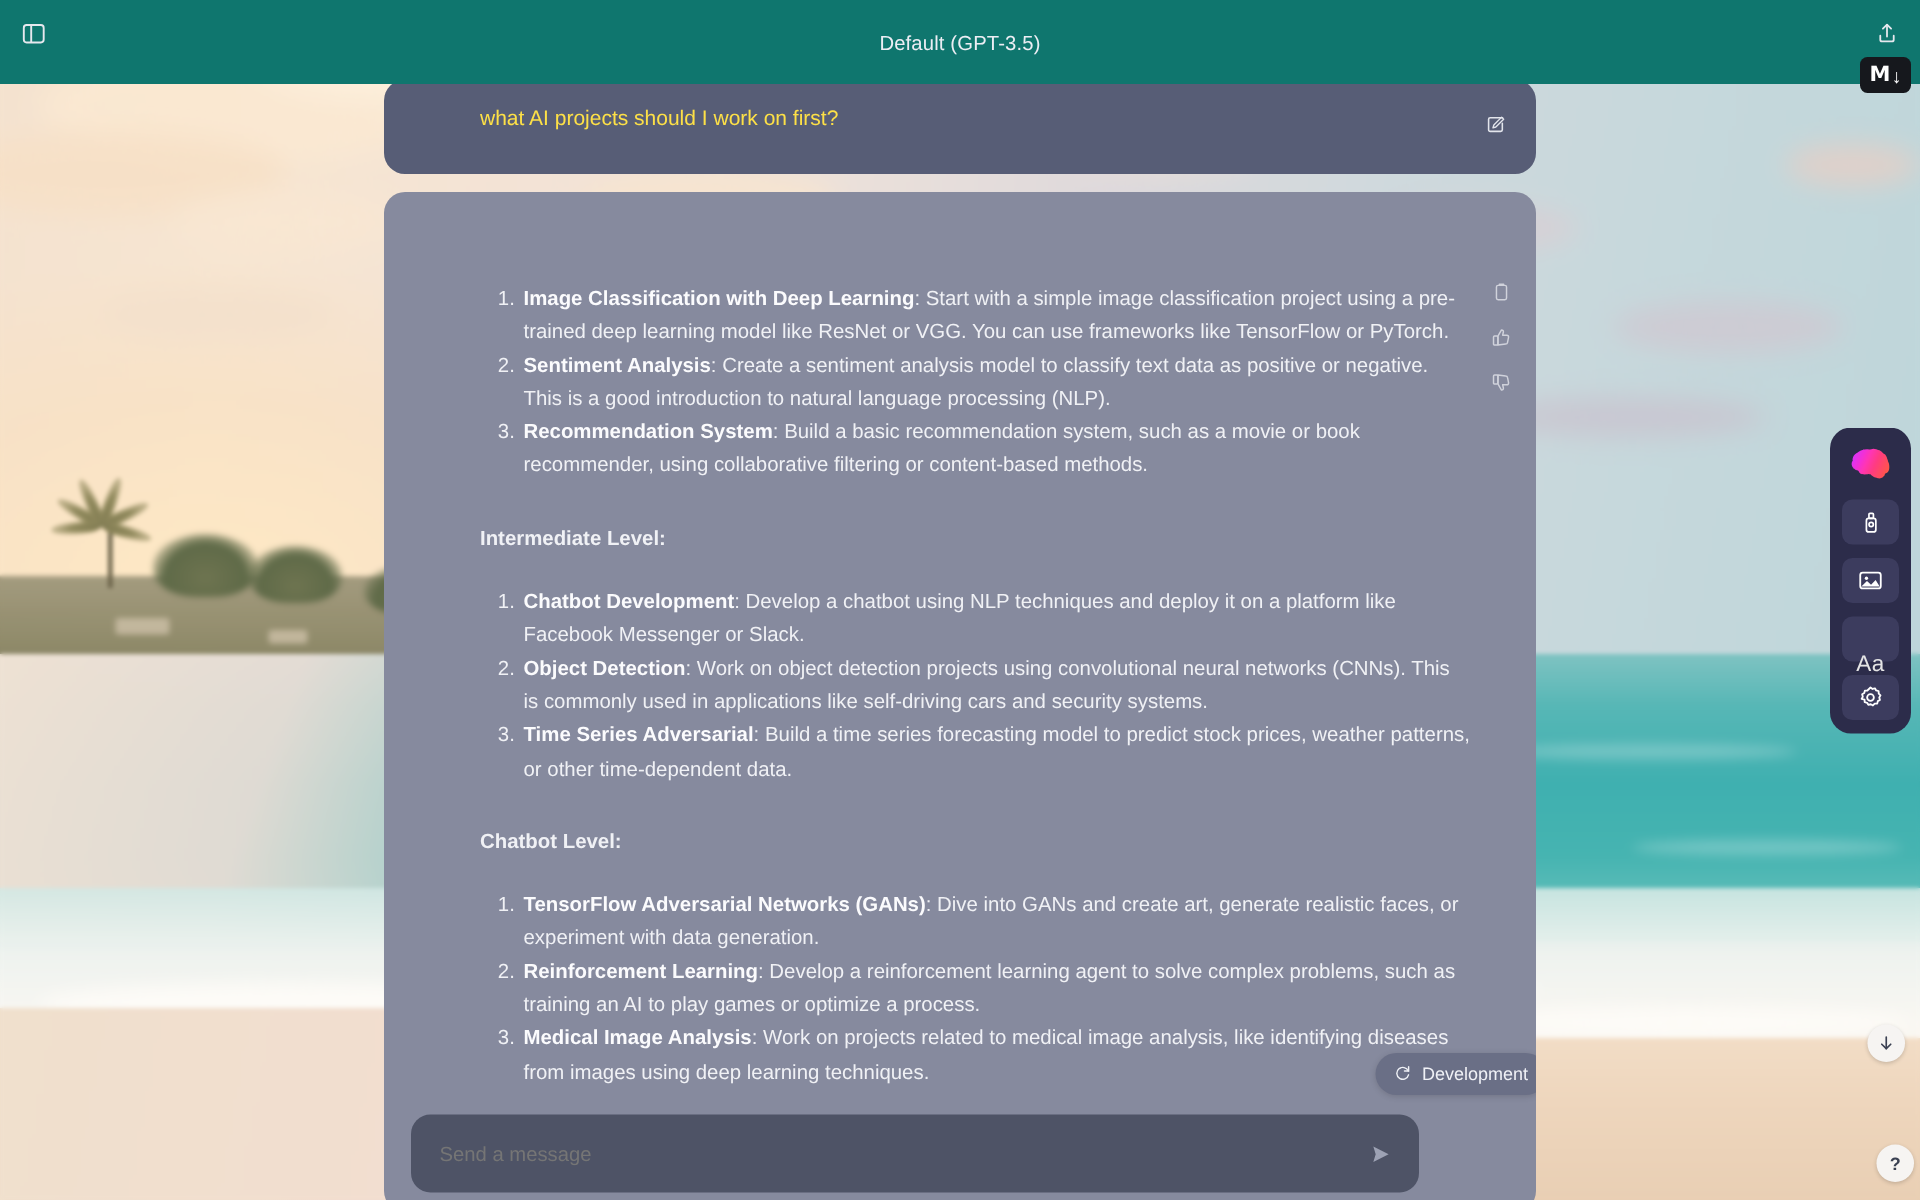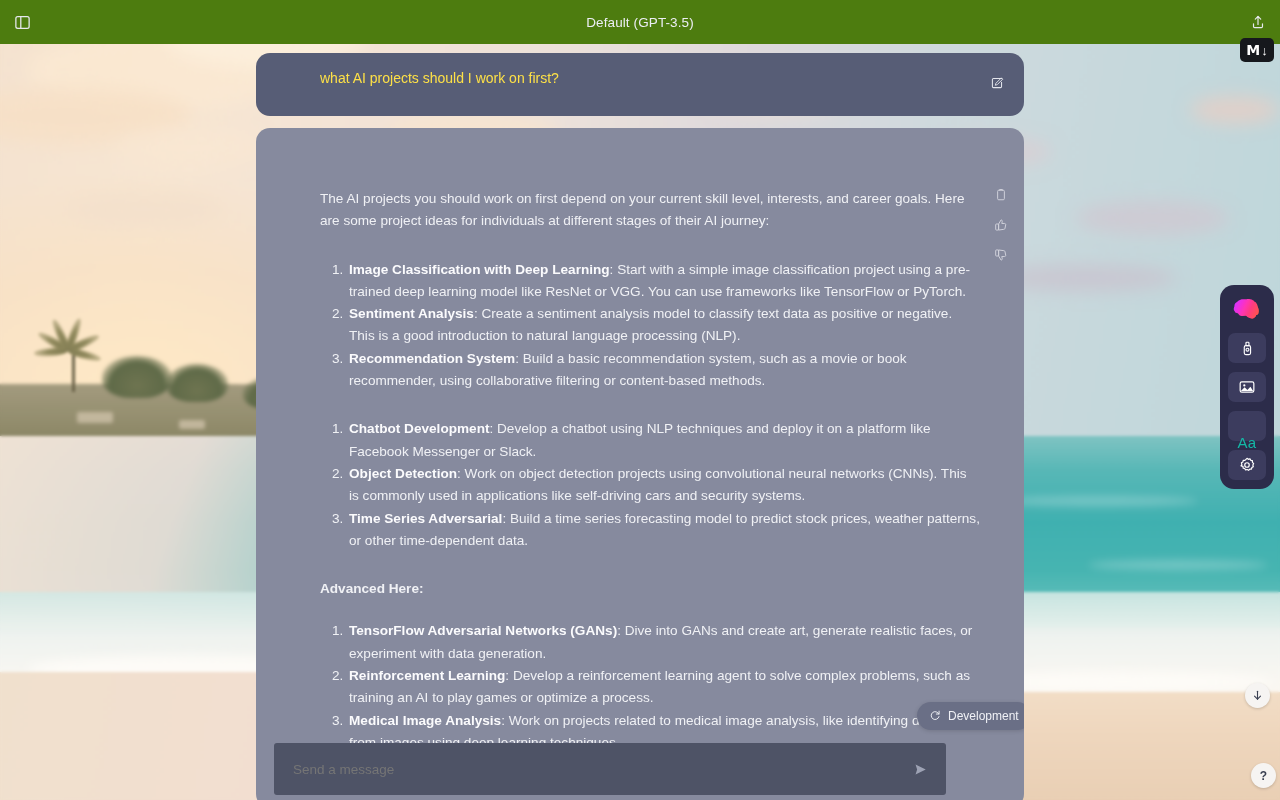--- a/index.html
+++ b/index.html
@@ -106,22 +106,22 @@
     filter: blur(1.4px);
     border-radius: 2px;
   }
   .wallpaper-blur {
     position: absolute; inset: 0;
     backdrop-filter: blur(1.5px);
   }
 
   
   #topbar {
-    position: absolute; left: 0; top: 0; width: 1280px; height: 44px;
-    background: #4d7c0f;
+    position: absolute; left: 0; top: 0; width: 1280px; height: 56px;
+    background: #0f766e;
     z-index: 30;
     display: flex; align-items: center;
   }
   #topbar .title {
     position: absolute; left: 0; right: 0; text-align: center;
     font-size: 13.5px; color: #eceef4; letter-spacing: .1px;
   }
   .tb-icon {
     position: absolute;
     width: 26px; height: 26px;
@@ -214,21 +214,21 @@
     color: #f0f1f6; font-size: 12px;
     z-index: 20; cursor: pointer;
     box-shadow: 0 1px 4px rgba(0,0,0,.15);
   }
 
   
   #composer {
     position: absolute; left: 18px; top: 699px;
     width: 672px; height: 52px;
     background: #4e5366;
-    border-radius: 3px;
+    border-radius: 13px;
     z-index: 22;
     display: flex; align-items: center;
   }
   #composer .ph {
     position: absolute; left: 19px;
     font-size: 13.5px; color: #b4b8c6;
     background: transparent; border: 0; outline: none;
     width: 640px;
   }
   #send-btn {
@@ -248,21 +248,21 @@
     display: flex; flex-direction: column; align-items: center; gap: 9px;
   }
   .st-btn {
     width: 38px; height: 30px;
     border-radius: 7px;
     display: flex; align-items: center; justify-content: center;
     cursor: pointer;
   }
   .st-btn.plain { background: transparent; }
   .st-btn.filled { background: #3c3c5e; }
-  .st-btn .glyph { font-size: 15px; color: #14b8a6; line-height: 1; margin-top: 32px; }
+  .st-btn .glyph { font-size: 15px; color: #e5e5e5; line-height: 1; margin-top: 32px; }
   .brain {
     font-size: 23px; line-height: 1;
     background: linear-gradient(115deg,#b23df0 0%,#d63bc0 30%,#f0457e 58%,#ff6b3d 100%);
     -webkit-background-clip: text; background-clip: text;
     -webkit-text-fill-color: transparent; color: transparent;
     filter: saturate(1.25);
   }
 
   
   .round-fab {
@@ -366,33 +366,33 @@
     <div id="edit-btn">
       <svg width="15" height="15" viewBox="0 0 20 20" fill="none" stroke="#e3e5ec" stroke-width="1.4" stroke-linecap="round" stroke-linejoin="round">
         <path d="M16.2 3.8l-8.1 8.1-.9 3 3-.9 8.1-8.1z" transform="scale(.86) translate(1,1)"></path>
         <path d="M15.6 4.6H4.6a1.4 1.4 0 0 0-1.4 1.4v9.4a1.4 1.4 0 0 0 1.4 1.4h9.4a1.4 1.4 0 0 0 1.4-1.4V9.6"></path>
       </svg>
     </div>
   </div>
 
   <div class="bubble-assistant">
     <div class="assistant-body">
-      <p>The AI projects you should work on first depend on your current skill level, interests, and career goals. Here are some project ideas for individuals at different stages of their AI journey:</p>
       <div id="sections-host">
           <ol>
             <li><b>Image Classification with Deep Learning</b><span>: Start with a simple image classification project using a pre-trained deep learning model like ResNet or VGG. You can use frameworks like TensorFlow or PyTorch.</span></li>
             <li><b>Sentiment Analysis</b><span>: Create a sentiment analysis model to classify text data as positive or negative. This is a good introduction to natural language processing (NLP).</span></li>
             <li><b>Recommendation System</b><span>: Build a basic recommendation system, such as a movie or book recommender, using collaborative filtering or content-based methods.</span></li>
           </ol>
+          <p class="heading">Intermediate Level:</p>
           <ol>
             <li><b>Chatbot Development</b><span>: Develop a chatbot using NLP techniques and deploy it on a platform like Facebook Messenger or Slack.</span></li>
             <li><b>Object Detection</b><span>: Work on object detection projects using convolutional neural networks (CNNs). This is commonly used in applications like self-driving cars and security systems.</span></li>
             <li><b>Time Series Adversarial</b><span>: Build a time series forecasting model to predict stock prices, weather patterns, or other time-dependent data.</span></li>
           </ol>
-          <p class="heading">Advanced Here:</p>
+          <p class="heading">Chatbot Level:</p>
           <ol>
             <li><b>TensorFlow Adversarial Networks (GANs)</b><span>: Dive into GANs and create art, generate realistic faces, or experiment with data generation.</span></li>
             <li><b>Reinforcement Learning</b><span>: Develop a reinforcement learning agent to solve complex problems, such as training an AI to play games or optimize a process.</span></li>
             <li><b>Medical Image Analysis</b><span>: Work on projects related to medical image analysis, like identifying diseases from images using deep learning techniques.</span></li>
           </ol>
         </div>
     </div>
     <div class="a-actions">
       <div class="act">
         <svg width="14" height="14" viewBox="0 0 20 20" fill="none" stroke="#e9eaf0" stroke-width="1.4" stroke-linejoin="round">

